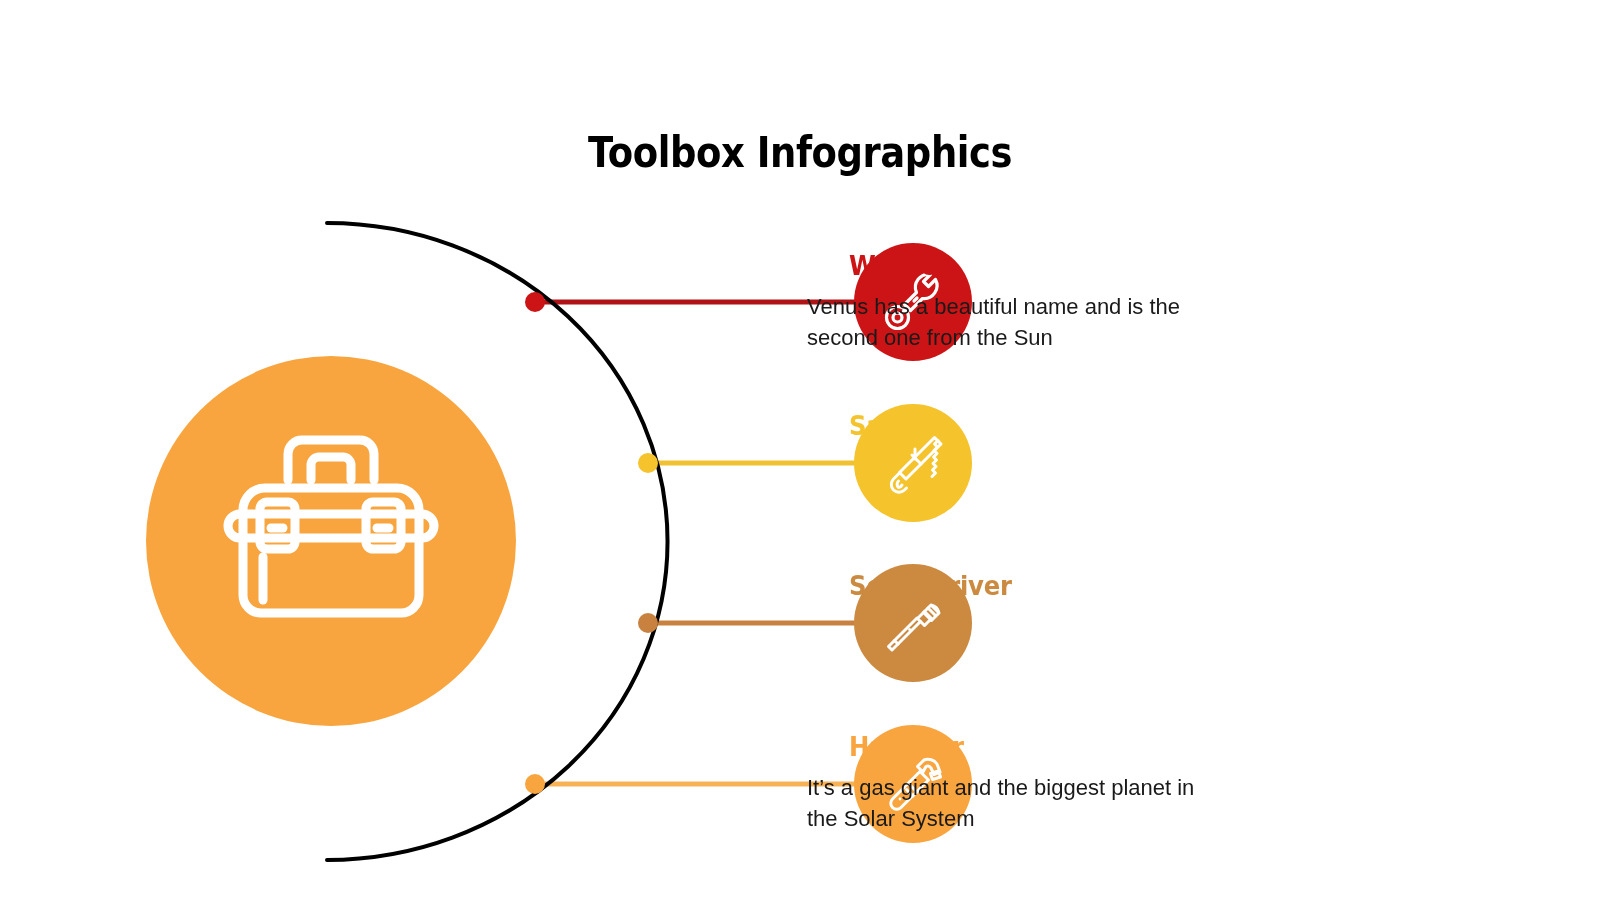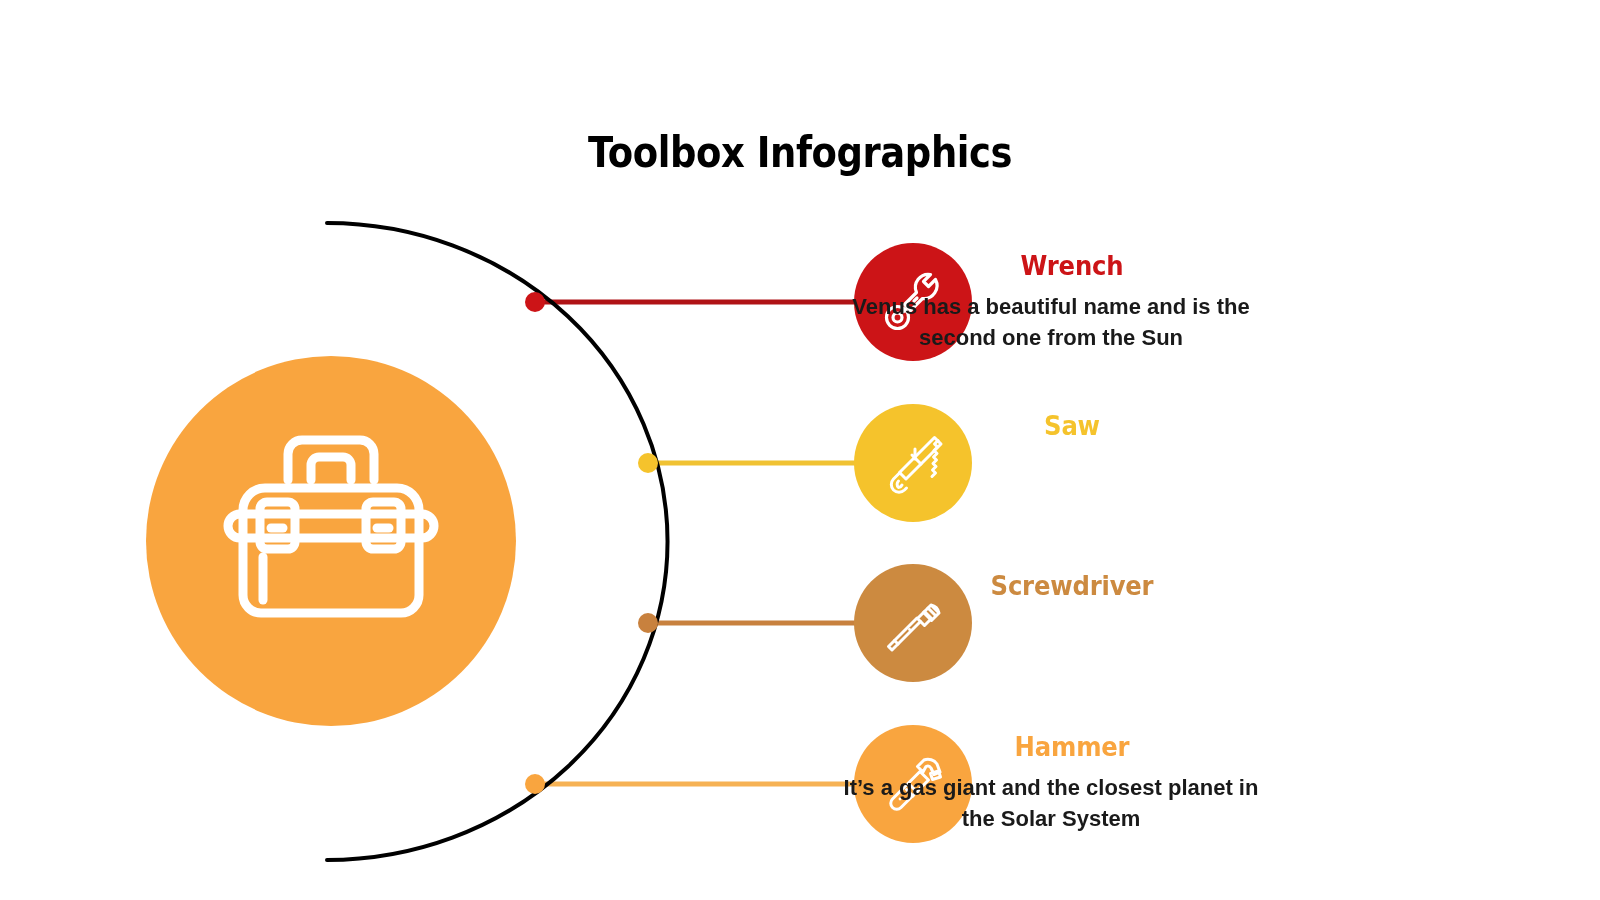--- a/index.html
+++ b/index.html
@@ -51,38 +51,38 @@
     width: 1010px;
     height: 900px;
   }
   .left-graphic svg {
     display: block;
   }
 
   
   .item-text {
     position: absolute;
-    right: 151px;
+    right: 185px;
     width: 420px;
-    text-align: center;
+    text-align: left;
   }
   .item-heading {
     font-family: "DejaVu Sans", sans-serif;
     font-weight: 700;
     font-size: 27px;
     line-height: 1.12;
     letter-spacing: -0.2px;
     transform: scaleX(0.9);
     transform-origin: 100% 50%;
     white-space: nowrap;
     margin: 0 0 10px 0;
   }
   .item-desc {
     font-family: "Liberation Sans", sans-serif;
-    font-weight: 700;
+    font-weight: 400;
     font-size: 22px;
     line-height: 1.42;
     color: #1a1a1a;
     margin: 0;
   }
 
   
   .icon-circle {
     position: absolute;
     width: 118px;
@@ -211,16 +211,16 @@
       <path d="M 39 19.5 L 47.5 28 L 20 55.5 A 6 6 0 0 1 11.5 47 Z"></path>
 
       <line x1="29" y1="33" x2="36" y2="40"></line>
       <line x1="25.5" y1="37.5" x2="32" y2="44"></line>
 
       <circle cx="19" cy="47" r="1.4" fill="#FFFFFF" stroke="none"></circle>
     </svg>
   </div>
   <div class="item-text" id="text-3" style="top:692px;">
     <div class="item-heading" id="heading-3" style="color: rgb(249, 165, 63);">Hammer</div>
-    <div class="item-desc">It’s a gas giant and the closest planet in the Solar System</div>
+    <div class="item-desc">It’s a gas giant and the biggest planet in the Solar System</div>
   </div>
 
 </div>
 
 </body></html>

